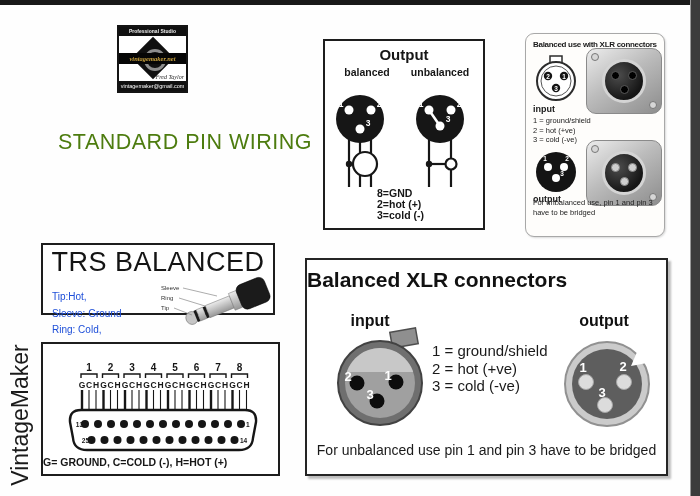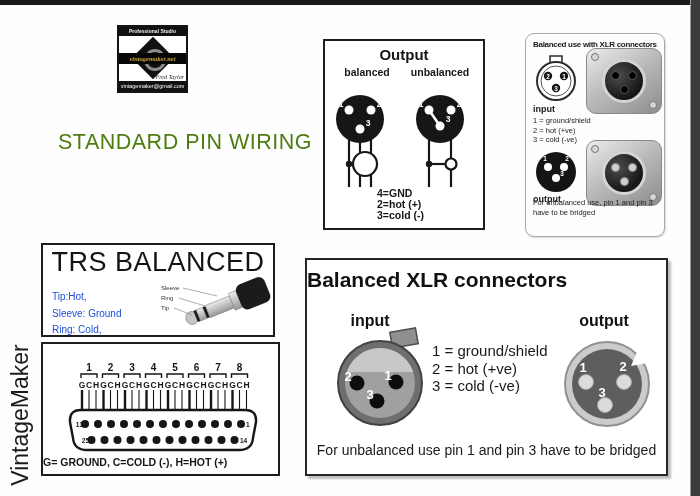--- a/index.html
+++ b/index.html
@@ -30,21 +30,21 @@
   .guide-sub{position:absolute;left:7px;font-weight:bold;font-size:9px;color:#1a1a1a;}
   .guide-legend{position:absolute;left:7px;top:82px;font-size:7.5px;line-height:9.5px;color:#222;}
   .guide-note{position:absolute;left:7px;top:164px;width:122px;font-size:7.5px;line-height:9.5px;color:#222;}
   .xlr-photo{position:absolute;border-radius:10px;background:linear-gradient(145deg,#ececec 0%,#bcbcbc 45%,#8d8d8d 100%);border:1px solid #8a8a8a;}
   .xlr-face{position:absolute;left:50%;top:50%;transform:translate(-50%,-50%);width:38px;height:38px;border-radius:50%;background:radial-gradient(circle at 35% 35%,#4c4c4c,#161616 70%);border:3px solid #d4d4d4;}
   .hole,.mpin{position:absolute;width:7px;height:7px;border-radius:50%;}
   .hole{background:#000;border:1px solid #5a5a5a;}
   .mpin{background:#cfcfcf;border:1px solid #8a8a8a;}
   .screw{position:absolute;width:6px;height:6px;border-radius:50%;background:#d6d6d6;border:1px solid #777;}
   
-  .trs-panel{left:41px;top:243px;width:234px;height:94px;border-width:2px;}
+  .trs-panel{left:41px;top:243px;width:234px;height:72px;border-width:2px;}
   .trs-title{position:absolute;left:0;top:2px;width:100%;text-align:center;font-size:27px;color:#141414;letter-spacing:.5px;}
   .trs-lines{position:absolute;left:9px;top:44px;font-size:10px;line-height:16.5px;color:#1d4ed8;}
   
   .db25-panel{left:41px;top:342px;width:239px;height:134px;}
   .db25-title{position:absolute;left:0;top:3px;width:100%;text-align:center;font-weight:bold;font-size:12px;}
   .db25-legend{position:absolute;left:0;top:112px;width:100%;text-align:left;font-weight:bold;font-size:10.5px;color:#161616;}
   
   .vbrand{position:absolute;left:-60px;top:400px;width:160px;height:30px;transform:rotate(-90deg);text-align:center;font-size:23px;color:#1a1a1a;line-height:30px;}
   
   .bxlr-panel{left:305px;top:258px;width:363px;height:218px;border:2px solid #252525;box-shadow:3px 3px 2px #bdbdbd;}
@@ -115,21 +115,21 @@
         <line x1="104" y1="31" x2="115" y2="47" stroke="#fff" stroke-width="2.5"></line>
         <circle cx="104" cy="31" r="4.5" fill="#fff"></circle>
         <circle cx="126" cy="31" r="4.5" fill="#fff"></circle>
         <circle cx="115" cy="47" r="4.5" fill="#fff"></circle>
         <text x="96" y="28" class="pin-num-sm" text-anchor="middle">1</text>
         <text x="134" y="28" class="pin-num-sm" text-anchor="middle">2</text>
         <text x="123" y="43" class="pin-num-sm" text-anchor="middle">3</text>
       </g>
     </svg>
     <div class="output-legend">
-      <div>4=GND</div>
+      <div>8=GND</div>
       <div>2=hot (+)</div>
       <div>3=cold (-)</div>
     </div>
   </div>
 
   <div class="guide-panel">
     <div class="guide-title">Balanced use with XLR connectors</div>
     <svg style="left:6px;top:20px;" width="50" height="48" viewBox="0 0 50 48">
       <rect x="18" y="2" width="12" height="7" fill="#fff" stroke="#2c2c2c" stroke-width="1.5"></rect>
       <circle cx="24" cy="27" r="19" fill="#fff" stroke="#2c2c2c" stroke-width="2"></circle>

